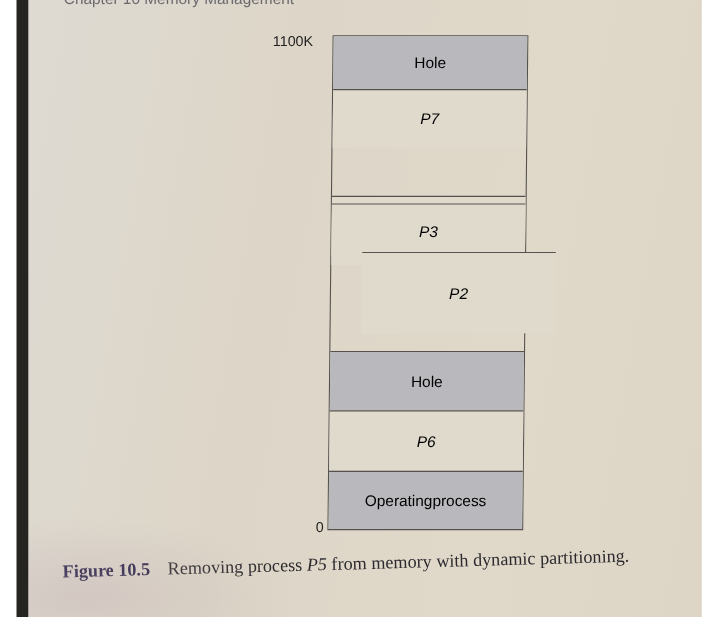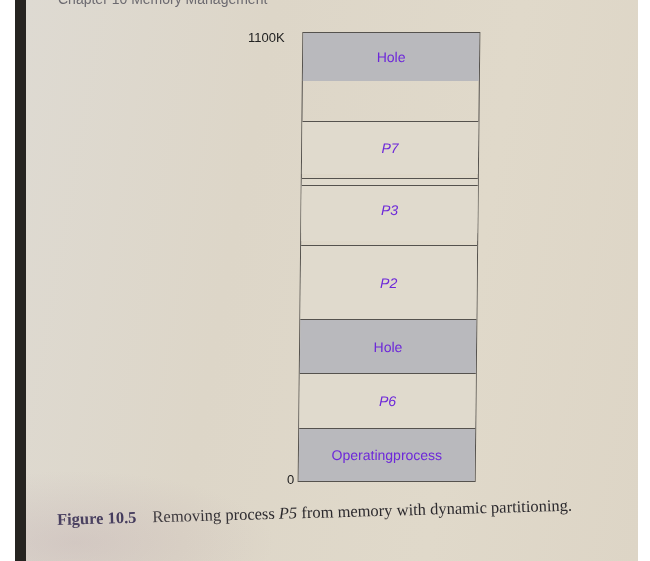--- a/index.html
+++ b/index.html
@@ -72,21 +72,21 @@
     .seg {
       position: absolute;
       left: 0;
       width: 100%;
       box-sizing: border-box;
       display: flex;
       align-items: center;
       justify-content: center;
       text-align: center;
       font-size: 14px;
-      color: #6d28d9;
+      color: #000000;
       line-height: 16px;
       border-top: 1.3px solid #55524e;
     }
     .seg.first { border-top: none; }
     .seg.hole, .seg.os { background: #b9b9bd; }
     .seg.proc { background: #e0dacd; }
     .seg .italic { font-style: italic; }
     #caption {
       position: absolute;
       left: 31px;
@@ -113,30 +113,30 @@
   <div id="page">
     <div id="running-head">Chapter 10   Memory Management</div>
 
     <div id="label-top" class="axis-label" style="left:222px;">1100K</div>
     <div id="label-bottom" class="axis-label" style="left:261px;">0</div>
 
     <div id="memory" style="left:274px;">
       <div class="seg hole first" style="top:0; height:48px;">
         <span>Hole</span>
       </div>
-      <div class="seg proc" style="top:48px; height:53px;margin-top:40px;">
+      <div class="seg proc" style="top:48px; height:53px;">
         <span class="italic">P7</span>
       </div>
       <div class="seg proc" style="top:101px; height:63px;margin-top:44px;">
         <span class="italic">P4</span>
       </div>
       <div class="seg proc" style="top:152px; height:48px;">
         <span class="italic">P3</span>
       </div>
-      <div class="seg proc" style="top:212px; height:74px;">
+      <div class="seg proc" style="top:196px; height:74px;margin-left:28px;">
         <span class="italic">P2</span>
       </div>
       <div class="seg hole" style="top:286px; height:54px;">
         <span>Hole</span>
       </div>
       <div class="seg proc" style="top:340px; height:55px;text-align:right;">
         <span class="italic">P6</span>
       </div>
       <div class="seg os" style="top:395px; height:53px; ">
         <span>Operating</span>

